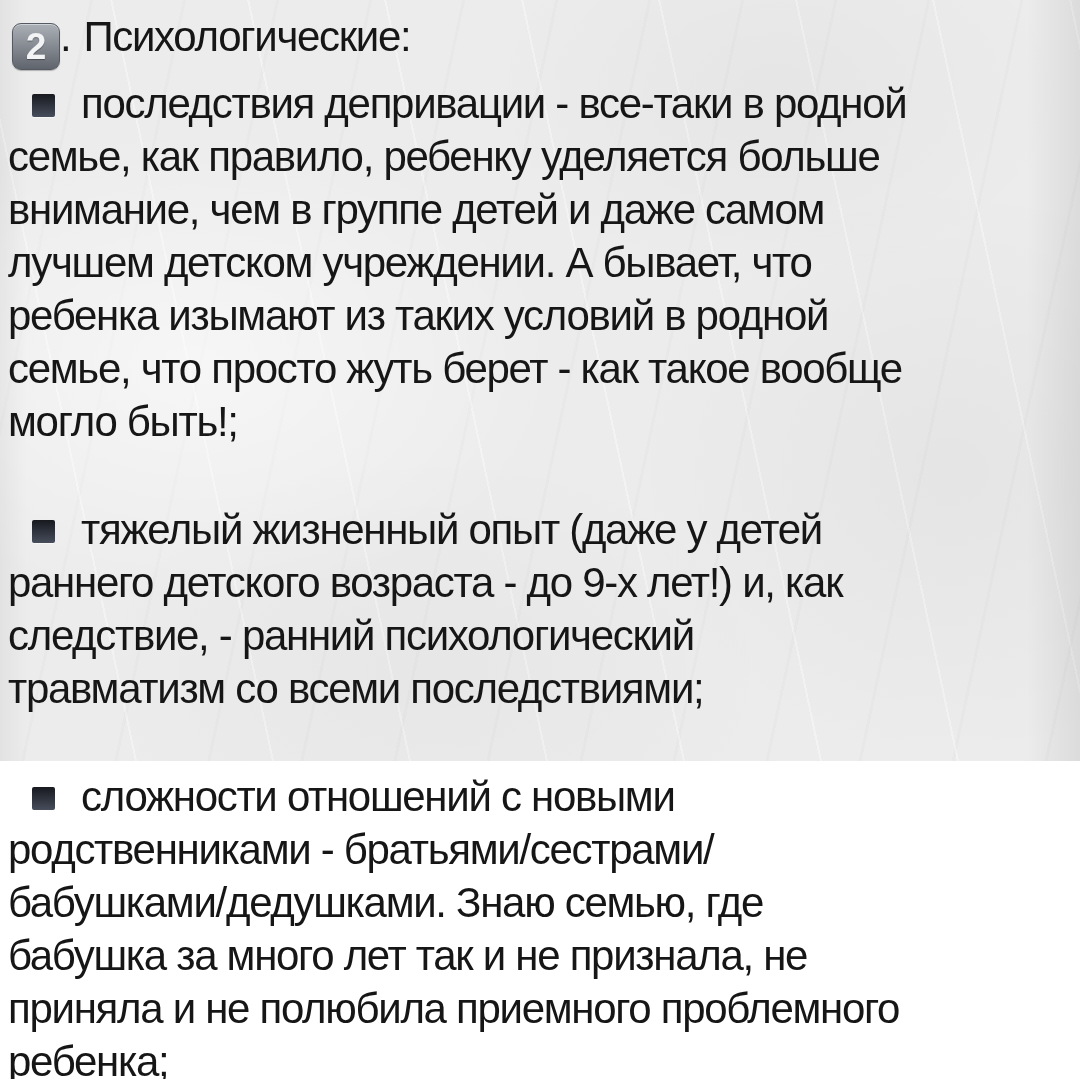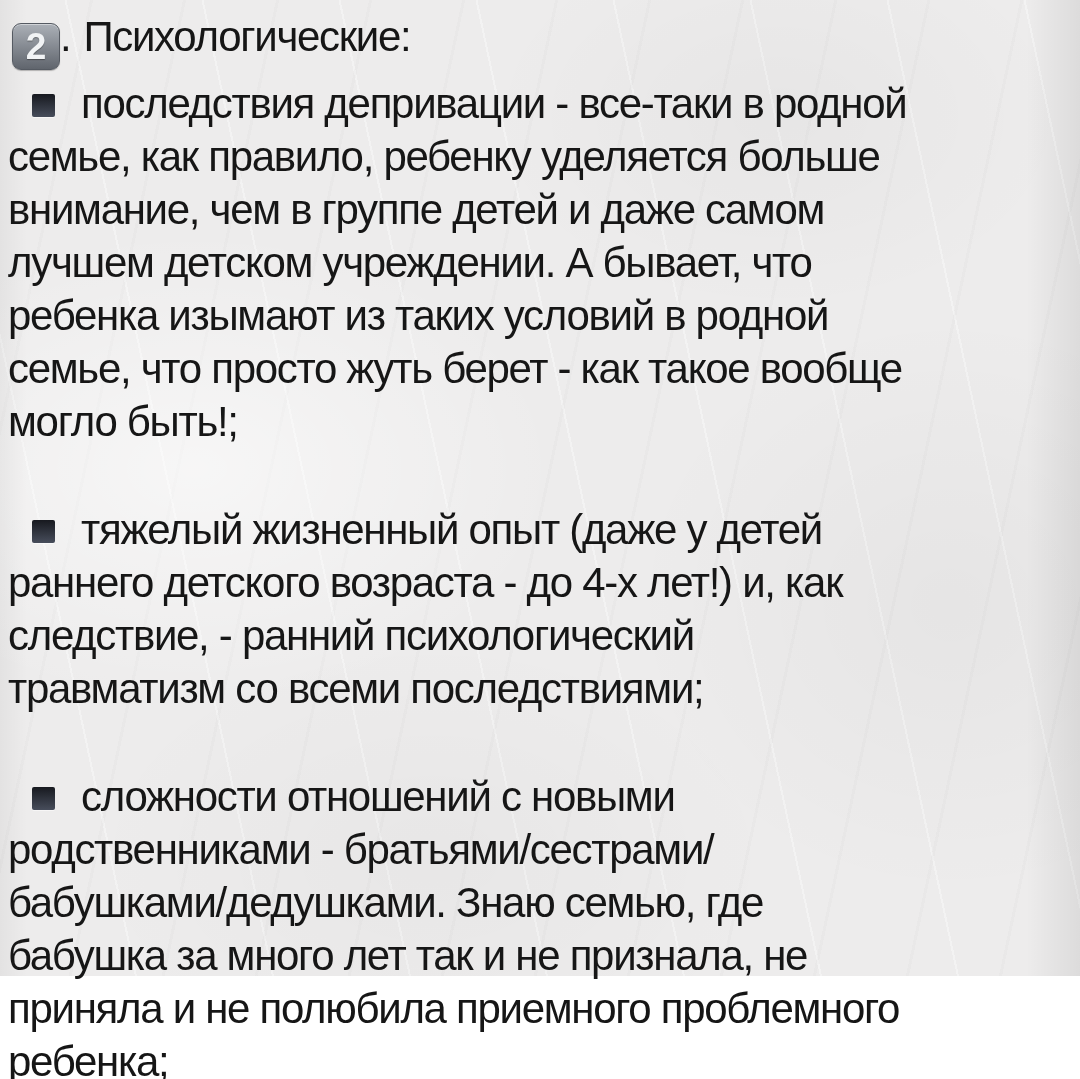--- a/index.html
+++ b/index.html
@@ -8,21 +8,21 @@
   }
   body {
     width: 1080px;
     height: 1079px;
     overflow: hidden;
     font-family: "Liberation Sans", sans-serif;
   }
   .paper {
     box-sizing: border-box;
     width: 1080px;
-    height: 976px;
+    height: 761px;
     padding: 10px 10px 0 8px;
     color: #161616;
     background-color: #edecec;
     background-image:
       linear-gradient(to right, rgba(0,0,0,0.045), rgba(0,0,0,0) 2.5%, rgba(0,0,0,0) 95%, rgba(0,0,0,0.07)),
       radial-gradient(420px 280px at 72% 12%, rgba(0,0,0,0.028), rgba(0,0,0,0) 70%),
       radial-gradient(520px 340px at 18% 48%, rgba(255,255,255,0.55), rgba(255,255,255,0) 70%),
       radial-gradient(460px 420px at 88% 62%, rgba(0,0,0,0.03), rgba(0,0,0,0) 70%),
       radial-gradient(500px 320px at 40% 88%, rgba(0,0,0,0.022), rgba(0,0,0,0) 70%),
       repeating-linear-gradient(102deg, rgba(0,0,0,0) 0 88px, rgba(0,0,0,0.015) 88px 91px),
@@ -92,21 +92,21 @@
 
     <p class="item"><span class="sq-bullet"></span><span class="item-text">последствия депривации - все-таки в родной
 семье, как правило, ребенку уделяется больше
 внимание, чем в группе детей и даже самом
 лучшем детском учреждении. А бывает, что
 ребенка изымают из таких условий в родной
 семье, что просто жуть берет - как такое вообще
 могло быть!;</span></p>
 
     <p class="item"><span class="sq-bullet"></span><span class="item-text">тяжелый жизненный опыт (даже у детей
-раннего детского возраста - до 4-х лет!) и, как
+раннего детского возраста - до 9-х лет!) и, как
 следствие, - ранний психологический
 травматизм со всеми последствиями;</span></p>
 
     <p class="item"><span class="sq-bullet"></span><span class="item-text">сложности отношений с новыми
 родственниками - братьями/сестрами/
 бабушками/дедушками. Знаю семью, где
 бабушка за много лет так и не признала, не
 приняла и не полюбила приемного проблемного
 ребенка;</span></p>
 

